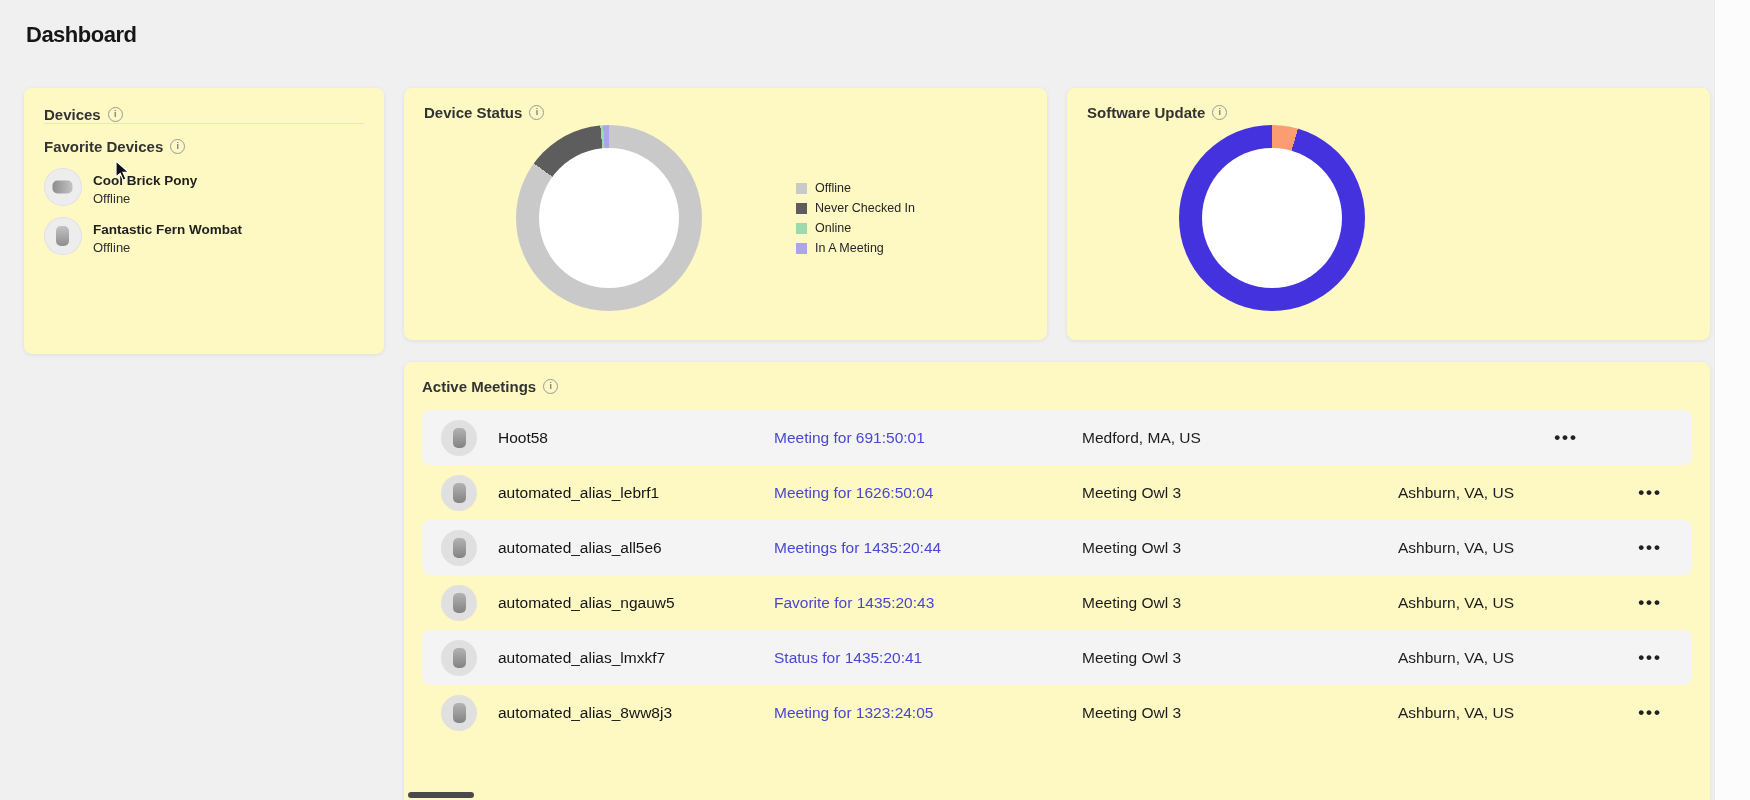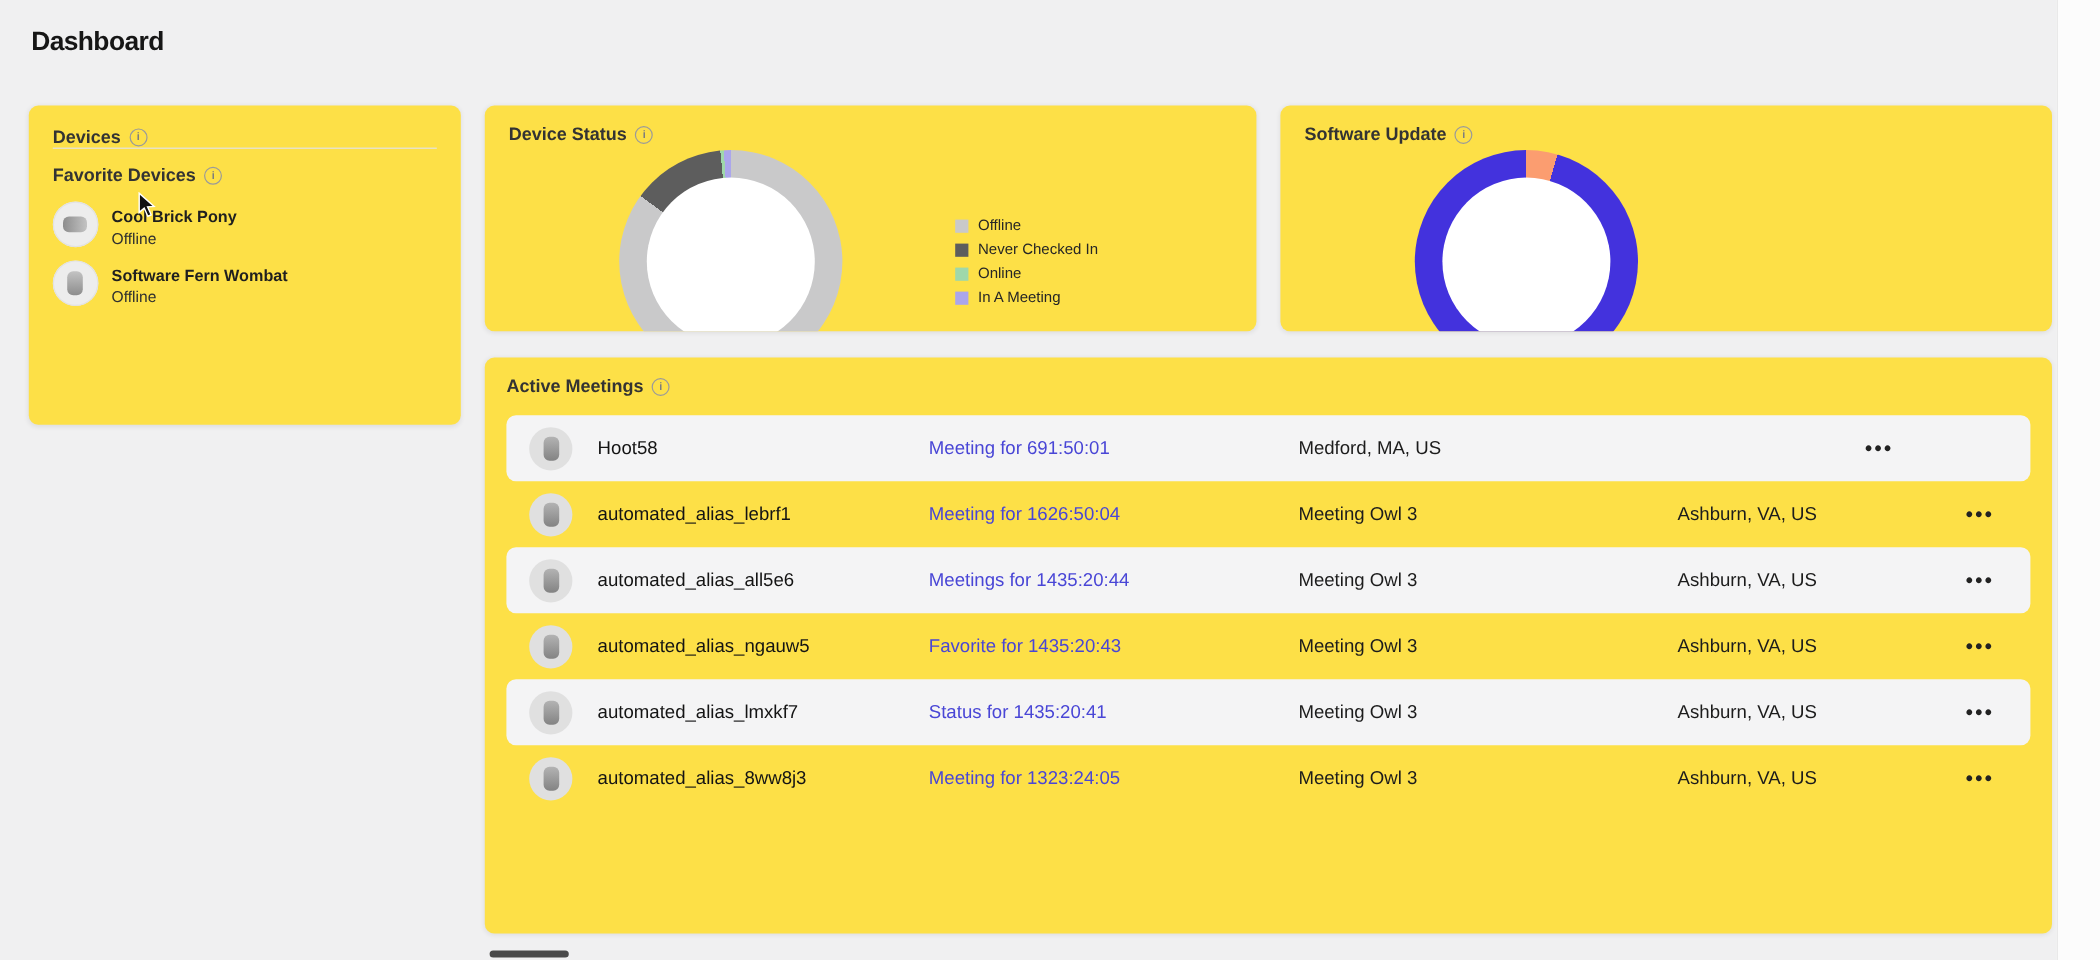--- a/index.html
+++ b/index.html
@@ -1,20 +1,20 @@
 <!DOCTYPE html>
 <html><head>
 <meta charset="utf-8">
 <style>
   *{box-sizing:border-box;margin:0;padding:0}
   html,body{width:1750px;height:800px;overflow:hidden}
   body{background:#f0f0f1;font-family:"Liberation Sans","DejaVu Sans",sans-serif;color:#1c1c1c;position:relative}
   .page-title{padding:22px 0 0 26px;font-size:22px;font-weight:700;color:#161616;letter-spacing:-0.5px}
   .content{display:grid;grid-template-columns:360px 1fr;gap:20px;padding:40px 40px 0 24px;align-items:start}
-  .card{background:#fde047;border-radius:8px;box-shadow:0 1px 4px rgba(0,0,0,.08)}
+  .card{background:#fef9c3;border-radius:8px;box-shadow:0 1px 4px rgba(0,0,0,.08)}
   .card-title-row{display:flex;align-items:center;gap:7px}
   .card-title{font-size:15px;font-weight:700;color:#333}
   .info-icon{width:15px;height:15px;border:1.4px solid #9a9a9a;border-radius:50%;color:#7d7d7d;
     font-size:9px;line-height:1;display:inline-flex;align-items:center;justify-content:center;
     font-weight:700;cursor:pointer;flex:none}
   
   .devices-card{padding:18px 20px;height:266px}
   .devices-count{font-size:42px;font-weight:700;color:#4f35e0;margin:8px 0 16px;letter-spacing:-1px;cursor:pointer}
   .divider{border-top:1px solid #e3e3e3;margin:0 0 14px}
   .fav-title-row{margin-bottom:13px}
@@ -22,21 +22,21 @@
   .device-thumb{width:38px;height:38px;border-radius:50%;background:#ededed;position:relative;flex:none;
     box-shadow:inset 0 0 0 1px #e2e2e2}
   .owl-body{position:absolute;left:12px;top:9px;width:13px;height:20px;border-radius:5px;
     background:linear-gradient(#c3c3c3,#8d8d8d)}
   .device-thumb.horizontal .owl-body{transform:rotate(90deg)}
   .fav-name{font-size:13.5px;font-weight:700;color:#1f1f1f}
   .fav-status{font-size:13px;color:#2f2f2f;margin-top:3px}
   
   .right-col{min-width:0}
   .top-row{display:grid;grid-template-columns:1fr 1fr;gap:20px}
-  .status-card{height:188px;padding:16px 20px;overflow:hidden}
+  .status-card{height:252px;padding:16px 20px;overflow:hidden}
   .chart-area{display:flex;align-items:center;margin-top:4px}
   .donut{width:186px;height:186px;border-radius:50%;position:relative;margin-left:92px;flex:none;margin-top:0}
   .donut-hole{position:absolute;inset:23px;background:#fff;border-radius:50%}
   .legend{margin-left:94px}
   .legend-item{display:flex;align-items:center;gap:8px;margin:6px 0;font-size:12.5px;color:#262626}
   .legend-swatch{width:11px;height:11px;flex:none}
   
   .meetings-card{margin-top:22px;padding:16px 18px;height:480px}
   .meetings-rows{margin-top:15px}
   .meeting-row{display:grid;grid-template-columns:76px 276px 308px 316px 1fr 84px;align-items:center;
@@ -77,21 +77,21 @@
       <span>
         <div class="fav-name">Cool Brick Pony</div>
         <div class="fav-status">Offline</div>
       </span>
     </div>
     <div class="fav-item">
       <span class="device-thumb">
           <span class="owl-body"></span>
         </span>
       <span>
-        <div class="fav-name">Software Fern Wombat</div>
+        <div class="fav-name">Fantastic Fern Wombat</div>
         <div class="fav-status">Offline</div>
       </span>
     </div>
   </div>
 
   <div class="right-col">
     <div class="top-row">
 
       <div class="card status-card">
         <div class="card-title-row">

